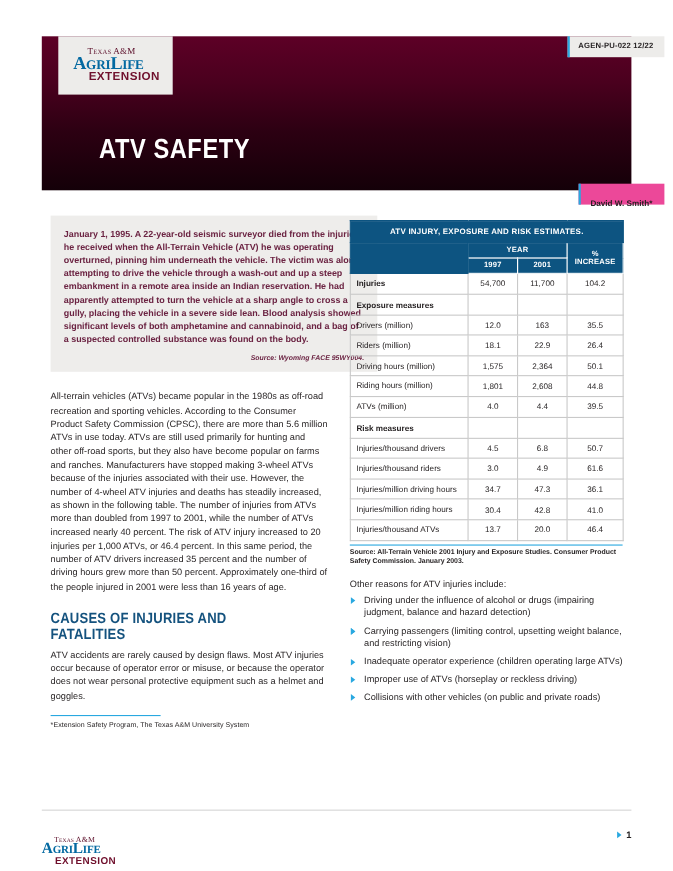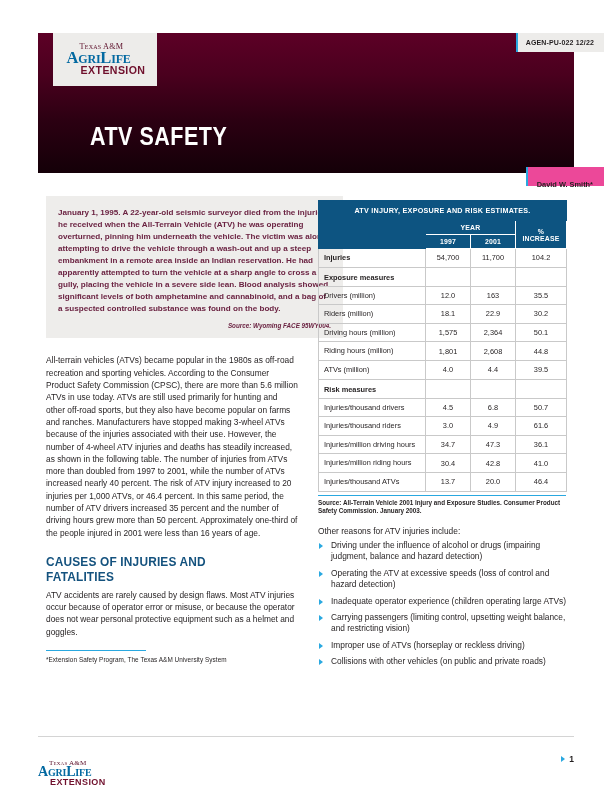--- a/index.html
+++ b/index.html
@@ -357,21 +357,21 @@
         <tr>
           <td class="rowlabel">Drivers (million)</td>
           <td class="num">12.0</td>
           <td class="num">163</td>
           <td class="num">35.5</td>
         </tr>
         <tr>
           <td class="rowlabel">Riders (million)</td>
           <td class="num">18.1</td>
           <td class="num">22.9</td>
-          <td class="num">30.2</td>
+          <td class="num">26.4</td>
         </tr>
         <tr>
           <td class="rowlabel">Driving hours (million)</td>
           <td class="num">1,575</td>
           <td class="num">2,364</td>
           <td class="num">50.1</td>
         </tr>
         <tr>
           <td class="rowlabel">Riding hours (million)</td>
           <td class="num">1,801</td>
@@ -421,23 +421,23 @@
           <td class="num">46.4</td>
         </tr>
       </tbody>
   </table>
 
   <div class="tbl-source">Source: All-Terrain Vehicle 2001 Injury and Exposure Studies. Consumer Product Safety Commission. January 2003.</div>
 
   <p class="other-intro">Other reasons for ATV injuries include:</p>
   <ul class="bullets" id="bullet-list">
       <li><span class="tri"></span><span>Driving under the influence of alcohol or drugs (impairing judgment, balance and hazard detection)</span></li>
-      <li><span class="tri"></span><span>Operating the ATV at excessive speeds (loss of control and hazard detection)</span></li>
+      <li><span class="tri"></span></li>
+      <li><span class="tri"></span><span>Carrying passengers (limiting control, upsetting weight balance, and restricting vision)</span></li>
       <li><span class="tri"></span><span>Inadequate operator experience (children operating large ATVs)</span></li>
-      <li><span class="tri"></span><span>Carrying passengers (limiting control, upsetting weight balance, and restricting vision)</span></li>
       <li><span class="tri"></span><span>Improper use of ATVs (horseplay or reckless driving)</span></li>
       <li><span class="tri"></span><span>Collisions with other vehicles (on public and private roads)</span></li>
     </ul>
 </div>
 
 <div class="footer-rule"></div>
 <div class="footer-logo">
   <div class="logo-l1">Texas A&amp;M</div>
   <div class="logo-l2">AgriLife</div>
   <div class="logo-l3">EXTENSION</div>

